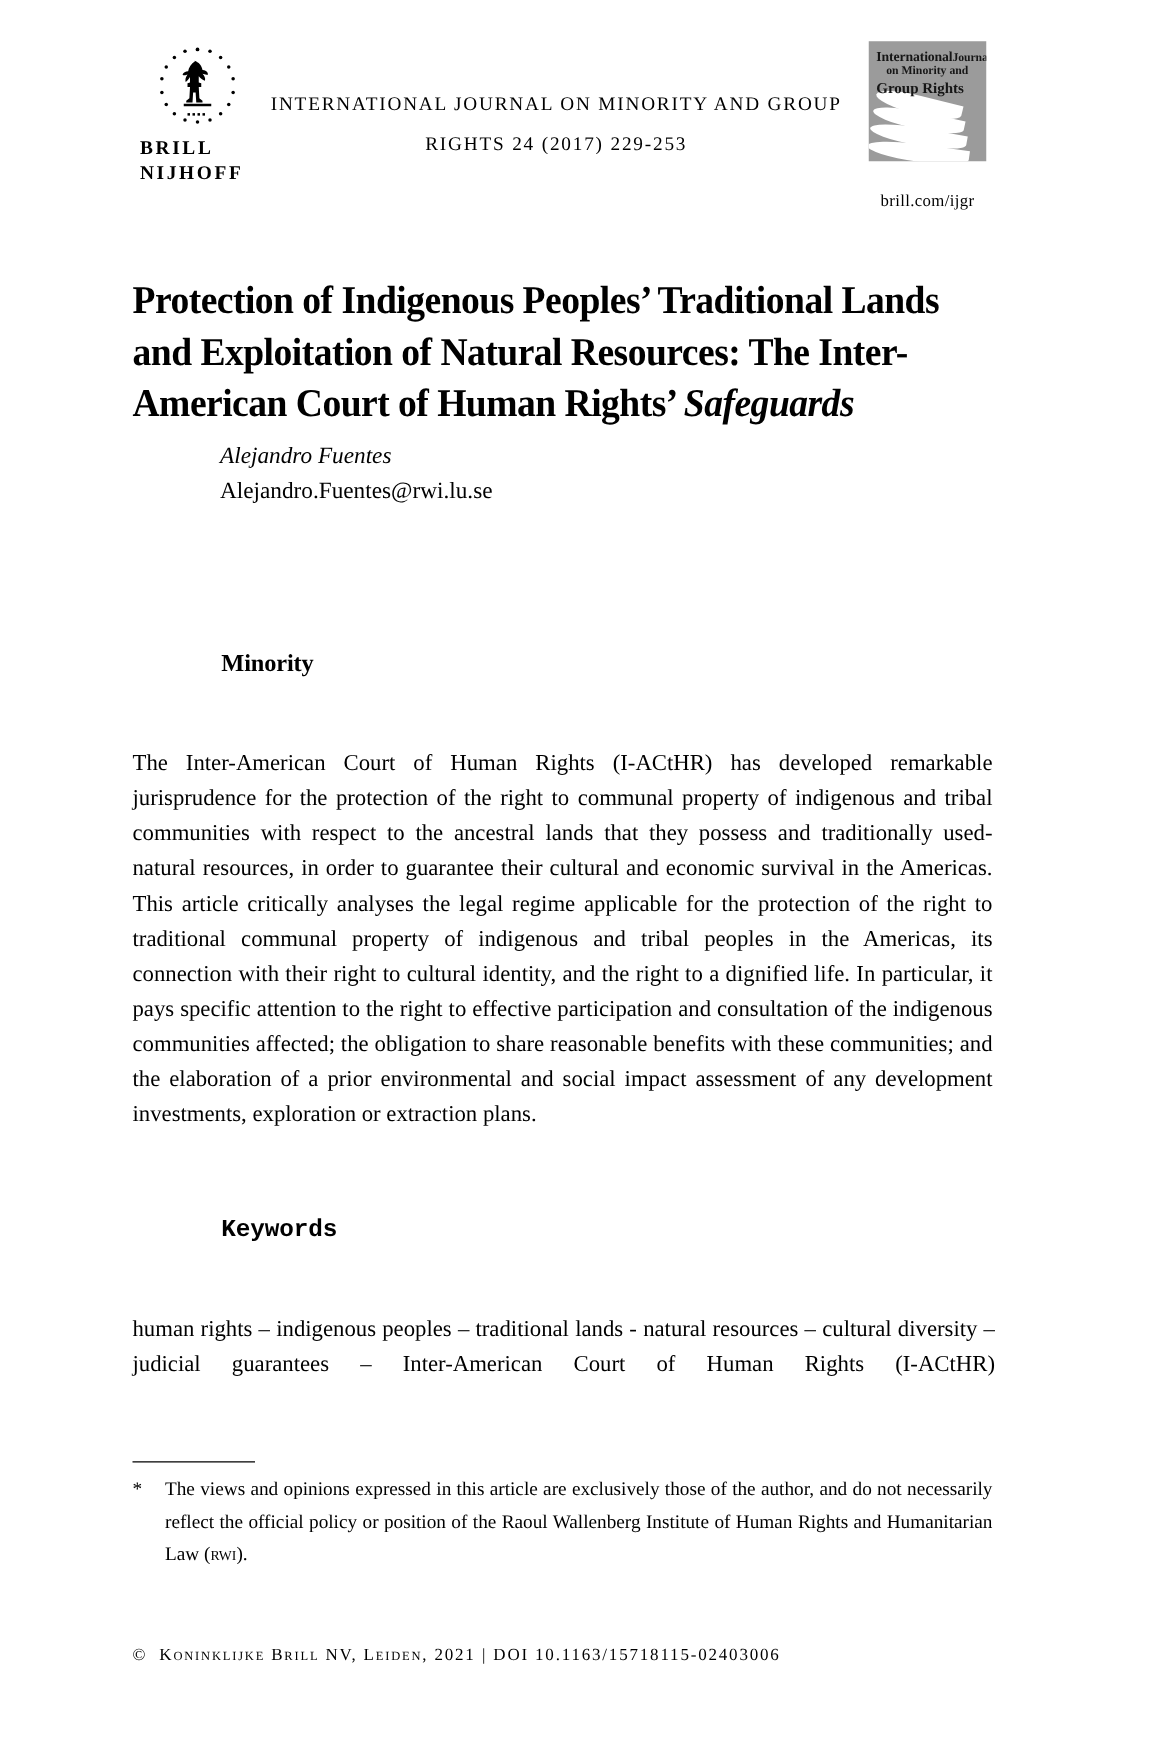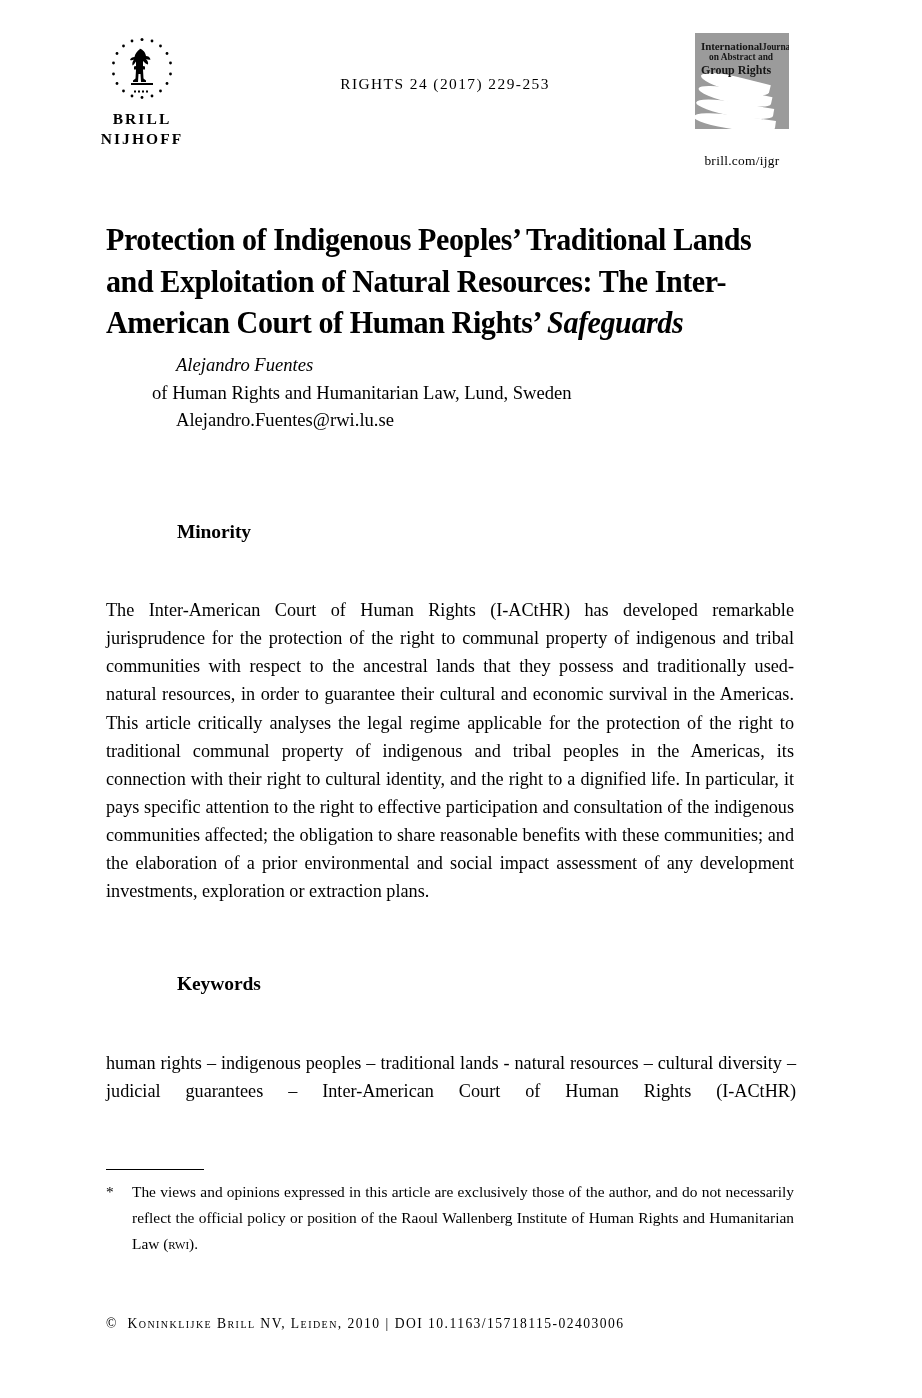--- a/index.html
+++ b/index.html
@@ -22,24 +22,24 @@
 
   
   .masthead {
     position: absolute;
     left: 0; right: 0;
     top: 30px;
     height: 140px;
   }
   .brill-logo {
     position: absolute;
-    left: 96px;
+    left: 112px;
     top: 4px;
     width: 92px;
-    text-align: center;
+    text-align: left;
   }
   .seal {
     width: 72px;
     height: 72px;
     margin: 0 auto;
     position: relative;
   }
   .brill-wordmark {
     font-family: "Liberation Serif", serif;
     font-size: 15.5px;
@@ -140,21 +140,21 @@
 
   
   .section-heading {
     position: absolute;
     left: 177px;
     font-size: 19.5px;
     font-weight: bold;
     letter-spacing: -0.1px;
   }
   #abstract-heading { top: 521px; }
-  #keywords-heading { top: 973px; }
+  #keywords-heading { top: 973px; font-family: Liberation Mono, monospace; }
 
   
   .abstract-body {
     position: absolute;
     left: 106px;
     top: 578px;
     width: 688px;
     font-size: 18.2px;
     line-height: 28.1px;
     text-align: justify;
@@ -265,54 +265,54 @@
           </g>
         </svg>
       </div>
       <div class="brill-wordmark">
         <div>BRILL</div>
         <div>NIJHOFF</div>
       </div>
     </div>
 
     <div class="journal-head">
+      <div>INTERNATIONAL JOURNAL ON MINORITY AND GROUP</div>
       <div>RIGHTS 24 (2017) 229-253</div>
     </div>
 
     <div class="cover">
       <div class="cover-art">
         <div class="feather" style="left:4px; top:52px; width:70px; height:15px; transform:rotate(14deg);"></div>
         <div class="feather" style="left:2px; top:64px; width:74px; height:14px; transform:rotate(12deg);"></div>
         <div class="feather" style="left:0px; top:76px; width:78px; height:14px; transform:rotate(10deg);"></div>
         <div class="feather" style="left:-2px; top:88px; width:82px; height:14px; transform:rotate(8deg);"></div>
         <div class="cover-title">
           <div class="ct1"><span class="big">International</span><span>Journal</span></div>
-          <div class="ct2">on Abstract and</div>
+          <div class="ct2">on Minority and</div>
           <div class="ct3">Group Rights</div>
         </div>
       </div>
       <div class="cover-url">brill.com/ijgr</div>
     </div>
   </div>
 
   <h1 class="article-title"><span>Protection of Indigenous Peoples’ Traditional Lands and Exploitation of Natural Resources: The Inter-American Court of Human Rights’ </span><span class="sg">Safeguards</span></h1>
 
   <div class="author-block">
     <div class="author-name">Alejandro Fuentes</div>
-    <div class="author-affil">of Human Rights and Humanitarian Law, Lund, Sweden</div>
     <div class="author-email">Alejandro.Fuentes@rwi.lu.se</div>
   </div>
 
   <div class="section-heading" id="abstract-heading">Minority</div>
   <p class="abstract-body">The Inter-American Court of Human Rights (I-ACtHR) has developed remarkable jurisprudence for the protection of the right to communal property of indigenous and tribal communities with respect to the ancestral lands that they possess and traditionally used-natural resources, in order to guarantee their cultural and economic survival in the Americas. This article critically analyses the legal regime applicable for the protection of the right to traditional communal property of indigenous and tribal peoples in the Americas, its connection with their right to cultural identity, and the right to a dignified life. In particular, it pays specific attention to the right to effective participation and consultation of the indigenous communities affected; the obligation to share reasonable benefits with these communities; and the elaboration of a prior environmental and social impact assessment of any development investments, exploration or extraction plans.</p>
 
   <div class="section-heading" id="keywords-heading">Keywords</div>
   <p class="keywords-body">human rights – indigenous peoples – traditional lands - natural resources – cultural diversity – judicial guarantees – Inter-American Court of Human Rights (I-ACtHR)</p>
 
   <div class="footnote-rule"></div>
   <div class="footnote">
     <span class="footnote-marker">*</span>
     <span class="footnote-text"><span>The views and opinions expressed in this article are exclusively those of the author, and do not necessarily reflect the official policy or position of the Raoul Wallenberg Institute of Human Rights and Humanitarian Law (</span><span class="sc">rwi</span><span>).</span></span>
   </div>
 
-  <div class="footer"><span>©</span>&nbsp;&nbsp;<span>Koninklijke Brill NV, Leiden, 2010</span><span class="sep">|</span><span>DOI 10.1163/15718115-02403006</span></div>
+  <div class="footer"><span>©</span>&nbsp;&nbsp;<span>Koninklijke Brill NV, Leiden, 2021</span><span class="sep">|</span><span>DOI 10.1163/15718115-02403006</span></div>
 
 </div>
 
 </body></html>

